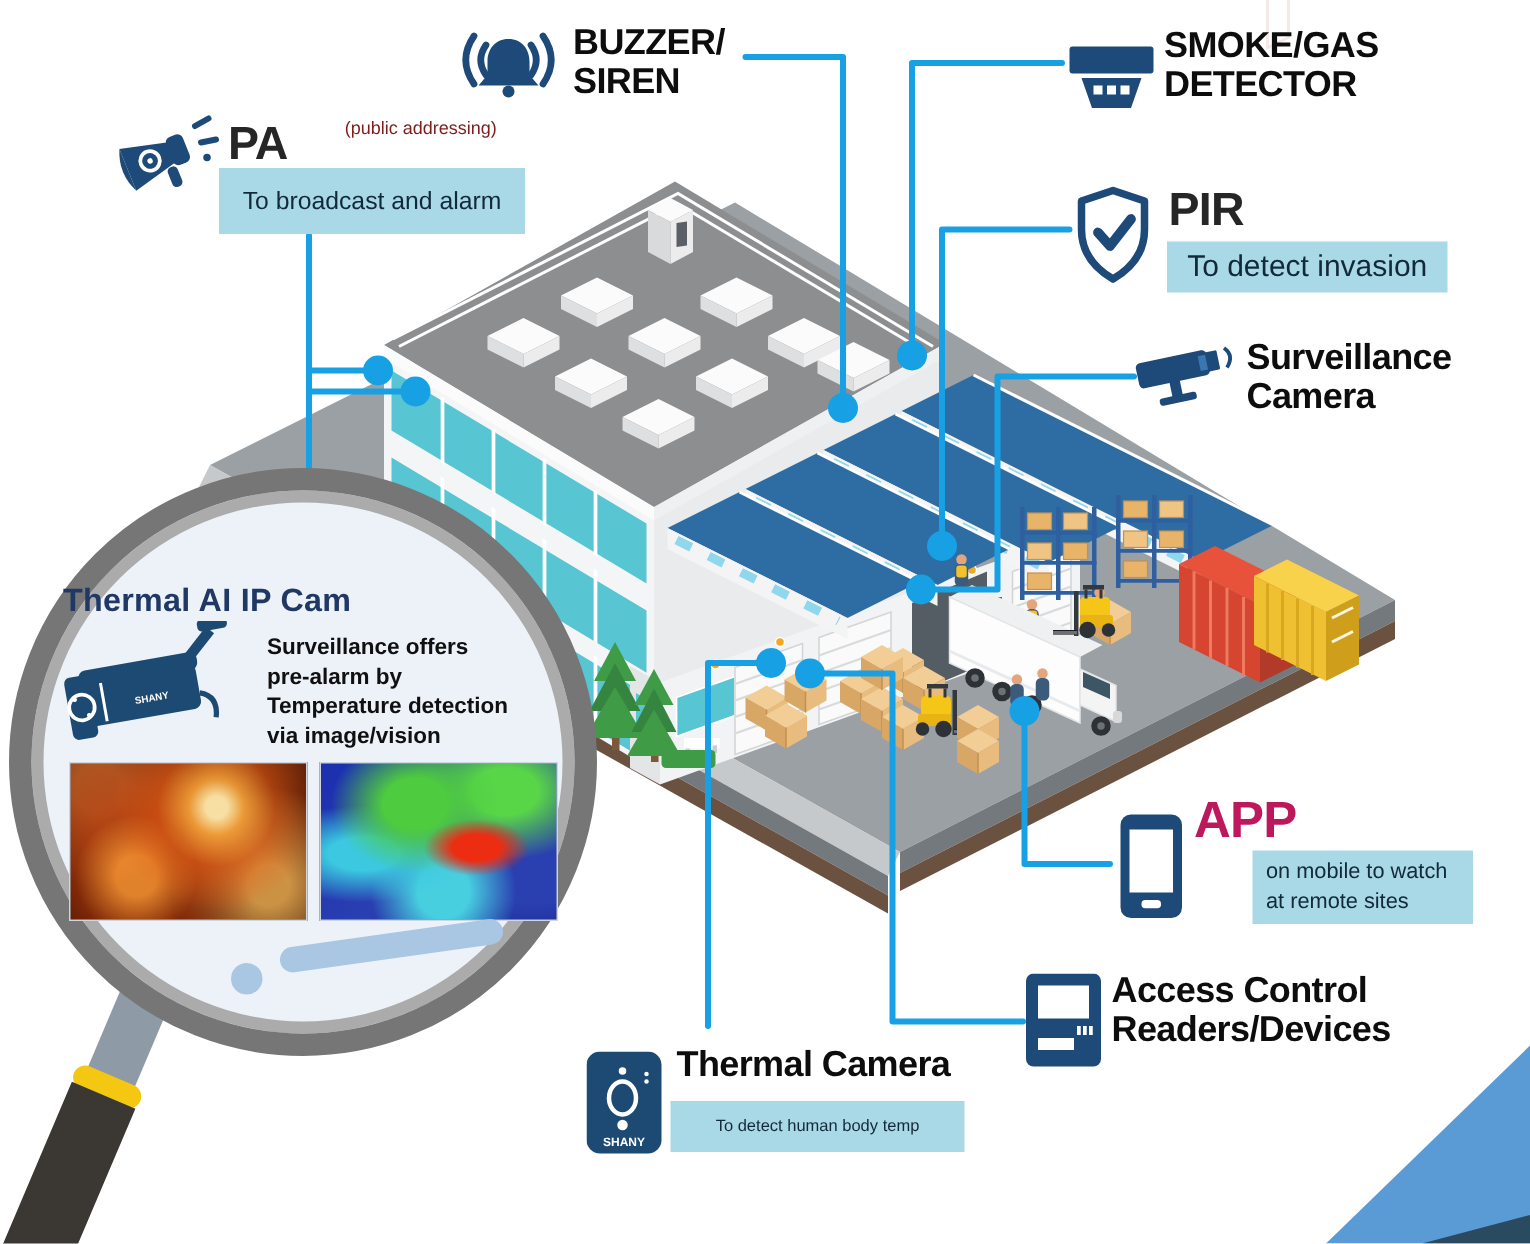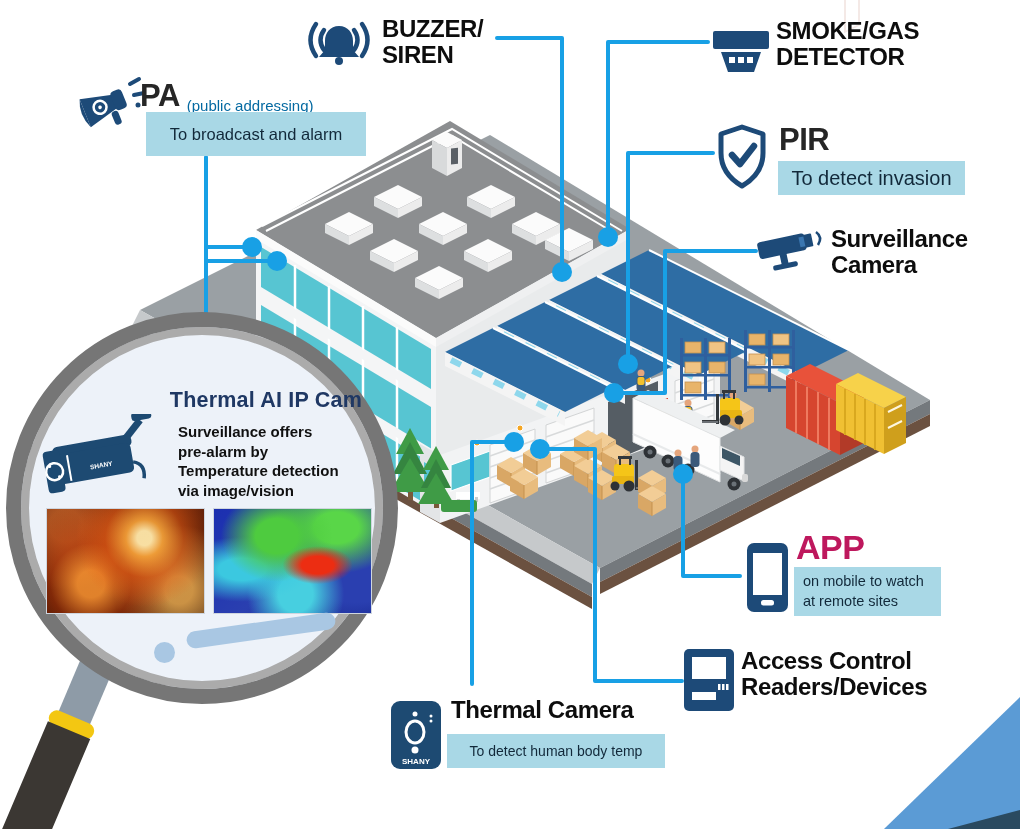--- a/index.html
+++ b/index.html
@@ -2,28 +2,28 @@
 <html><head>
 <meta charset="utf-8">
 <style>
   html,body{margin:0;padding:0;}
   #stage{position:relative;width:1020px;height:829px;background:#ffffff;overflow:hidden;
          font-family:"Liberation Sans",sans-serif;}
   #scene{position:absolute;left:0;top:0;}
   .abs{position:absolute;}
   .lbl{font-weight:bold;font-size:24px;line-height:1.07;color:#0d0d0d;letter-spacing:-0.4px;white-space:nowrap;}
   .note{background:#a9d8e6;color:#12293a;font-size:20px;display:flex;align-items:center;justify-content:center;white-space:nowrap;}
-  .note-left{background:#a9d8e6;color:#12293a;font-size:14.5px;line-height:1.35;padding:5px 0 5px 9px;white-space:nowrap;}
+  .note-left{background:#a9d8e6;color:#12293a;font-size:14.5px;line-height:1.35;padding:5px 0 5px 9px;white-space:nowrap;margin-left:41px;}
   .big-title{font-weight:bold;font-size:31px;color:#262626;letter-spacing:-0.5px;}
-  .paren{font-weight:normal;font-size:15px;color:#0369a1;letter-spacing:0;}
+  .paren{font-weight:normal;font-size:12px;color:#7f1d1d;letter-spacing:0;margin-left:31px;}
   
   #mag{position:absolute;left:6px;top:312px;width:392px;height:392px;}
   #mag .glass{position:absolute;inset:0;border-radius:50%;background:#edf2f9;
       border:15px solid #767676;box-shadow:inset 0 0 0 8px #ababab;}
-  #mag .mtitle{position:absolute;left:36px;top:76px;width:320px;text-align:right;
+  #mag .mtitle{position:absolute;left:36px;top:76px;width:320px;text-align:left;
       font-weight:bold;font-size:21.5px;color:#1f3864;letter-spacing:0.2px;}
   #mag .mdesc{position:absolute;left:172px;top:110px;width:205px;font-weight:bold;
       font-size:15px;color:#101010;line-height:1.3;}
   #mag .imgrow{position:absolute;left:40px;top:196px;display:flex;gap:8px;}
   .img-foundry{width:157px;height:104px;border:1px solid #cfd6df;
       background-color:#3a1205;
       background-image:
         radial-gradient(circle at 62% 28%, rgba(255,232,170,.95) 0 6%, rgba(255,170,60,.85) 15%, rgba(232,92,20,.55) 32%, rgba(120,40,10,0) 56%),
         radial-gradient(circle at 28% 72%, rgba(255,150,50,.85) 0 10%, rgba(205,65,12,.5) 30%, rgba(120,40,10,0) 60%),
         radial-gradient(circle at 84% 78%, rgba(255,190,90,.75) 0 9%, rgba(150,60,10,0) 42%),
@@ -392,25 +392,25 @@
       <circle cx="22" cy="29" r="6.5" stroke="#ffffff" stroke-width="2.5" fill="none"></circle>
       <circle cx="22" cy="29" r="1.8" fill="#ffffff"></circle>
       <rect x="30" y="38" width="7" height="14" rx="3" fill="#1d4a78"></rect>
     </g>
     <g stroke="#1d4a78" stroke-width="4" stroke-linecap="round">
       <line x1="52" y1="10" x2="61" y2="5"></line>
         <line x1="56" y1="21" x2="66" y2="19"></line>
     </g>
     <circle cx="60" cy="31" r="2.5" fill="#1d4a78"></circle>
   </svg>
-  <div class="abs" style="left:140px;top:78px;display:flex;align-items:flex-end;gap:7px">
+  <div class="abs" style="left:152px;top:78px;display:flex;align-items:flex-start;gap:7px">
     <span class="big-title">PA</span>
     <span class="paren">(public addressing)</span>
   </div>
-  <div class="abs note" style="left:146px;top:112px;width:220px;height:44px;font-size:16.5px">To broadcast and alarm</div>
+  <div class="abs note" style="left:146px;top:112px;width:204px;height:44px;font-size:16.5px">To broadcast and alarm</div>
 
   <svg class="abs" style="left:714px;top:122px" width="56" height="70">
     <path d="M28,5 L49,12 V31 C49,47 40,57 28,64 C16,57 7,47 7,31 V12 Z" fill="#ffffff" stroke="#1d4a78" stroke-width="5" stroke-linejoin="round"></path>
     <path d="M18,33 L26,42 L40,24" stroke="#1d4a78" stroke-width="6.5" fill="none" stroke-linecap="round" stroke-linejoin="round"></path>
   </svg>
   <div class="abs big-title" style="left:779px;top:122px">PIR</div>
   <div class="abs note" style="left:778px;top:161px;width:187px;height:34px">To detect invasion</div>
 
   <svg class="abs" style="left:756px;top:224px" width="76" height="52">
     <g transform="rotate(-12 34 22)" fill="#1d4a78">
@@ -454,21 +454,21 @@
   <svg class="abs" style="left:391px;top:701px" width="52" height="70">
     <rect x="0" y="0" width="50" height="68" rx="9" fill="#1d4a72"></rect>
     <circle cx="24" cy="13" r="2.5" fill="#ffffff"></circle>
     <ellipse cx="24" cy="31" rx="9" ry="11" stroke="#ffffff" stroke-width="3" fill="none"></ellipse>
     <circle cx="24" cy="49" r="3.5" fill="#ffffff"></circle>
     <circle cx="40" cy="15" r="1.5" fill="#ffffff"></circle>
       <circle cx="40" cy="20" r="1.5" fill="#ffffff"></circle>
     <text x="25" y="63" text-anchor="middle" font-size="8" font-weight="bold" fill="#ffffff" font-family="Liberation Sans, sans-serif">SHANY</text>
   </svg>
   <div class="abs lbl" style="left:451px;top:697px">Thermal Camera</div>
-  <div class="abs note" style="left:447px;top:734px;width:218px;height:34px;font-size:14px">To detect human body temp</div>
+  <div class="abs note" style="left:447px;top:734px;width:196px;height:34px;font-size:11px">To detect human body temp</div>
 
   <div id="handle">
     <div class="shaft"></div>
     <div class="band"></div>
     <div class="grip"></div>
   </div>
 
   <div id="mag">
     <div class="glass"></div>
     <div class="mtitle">Thermal AI IP Cam</div>

